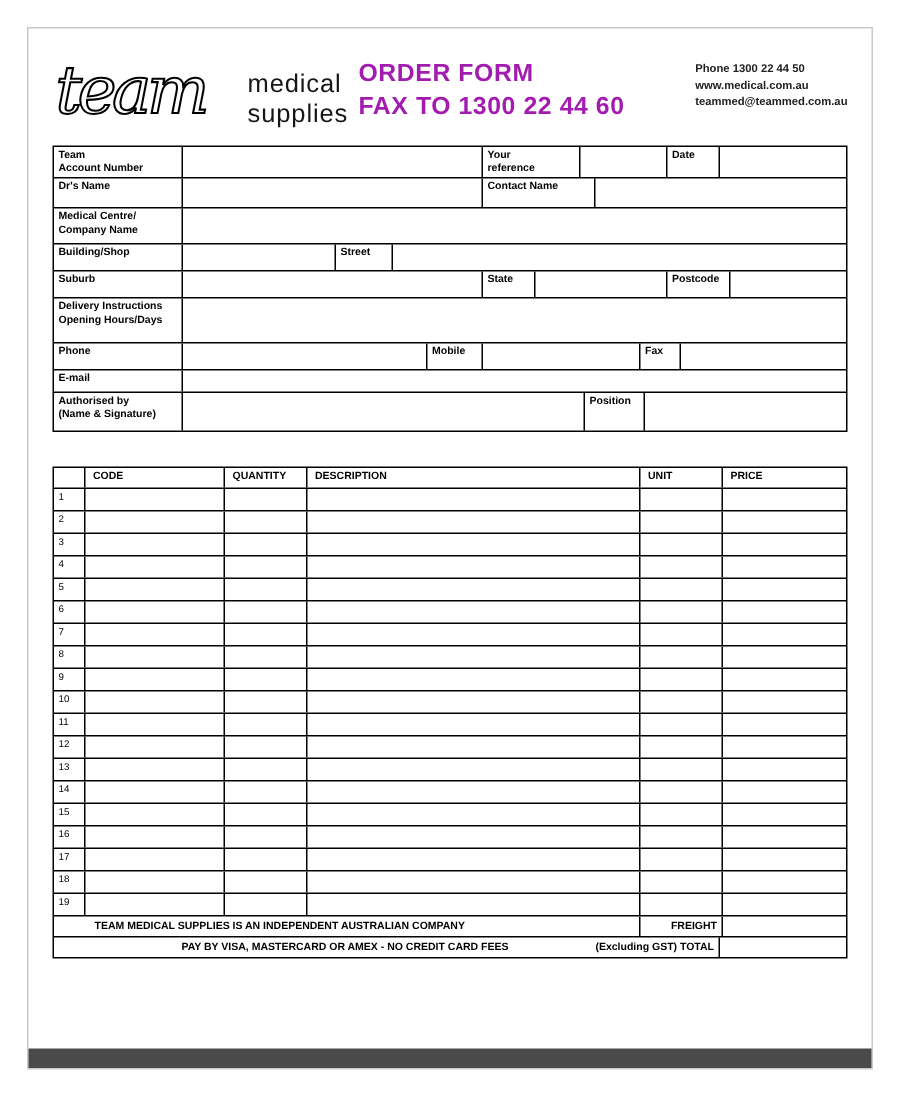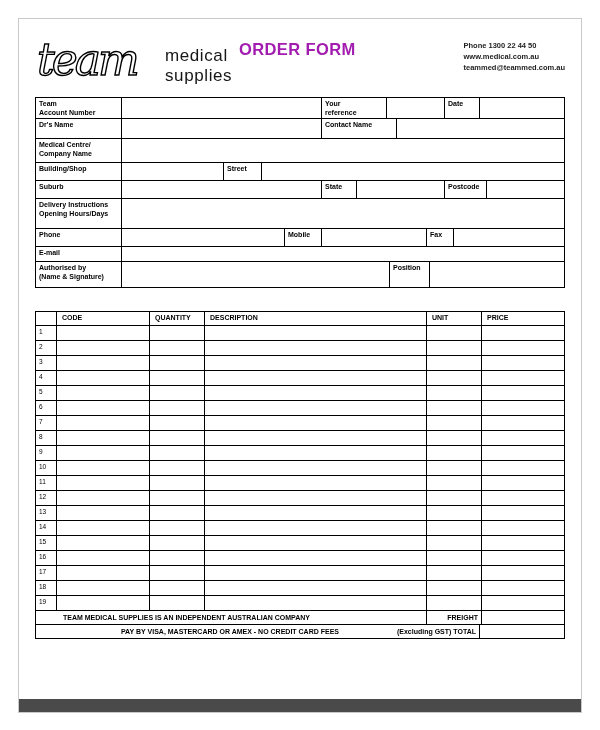--- a/index.html
+++ b/index.html
@@ -58,20 +58,21 @@
       <svg width="126" height="50" viewBox="0 0 126 50">
         <text x="2" y="38" font-family="DejaVu Serif, serif" font-style="italic" font-size="44" letter-spacing="-3" fill="#ffffff" stroke="#000000" stroke-width="1.4">team</text>
       </svg>
       <div class="logo-sub">
         <div>medical</div>
         <div>supplies</div>
       </div>
     </div>
     <div class="title-block">
       <div>ORDER FORM</div>
+      <div>FAX TO 1300 22 44 60</div>
     </div>
     <div class="contact">
       <div>Phone 1300 22 44 50</div>
       <div>www.medical.com.au</div>
       <div>teammed@teammed.com.au</div>
     </div>
   </div>
 
   <div class="form-table">
     <div class="frow h20">

